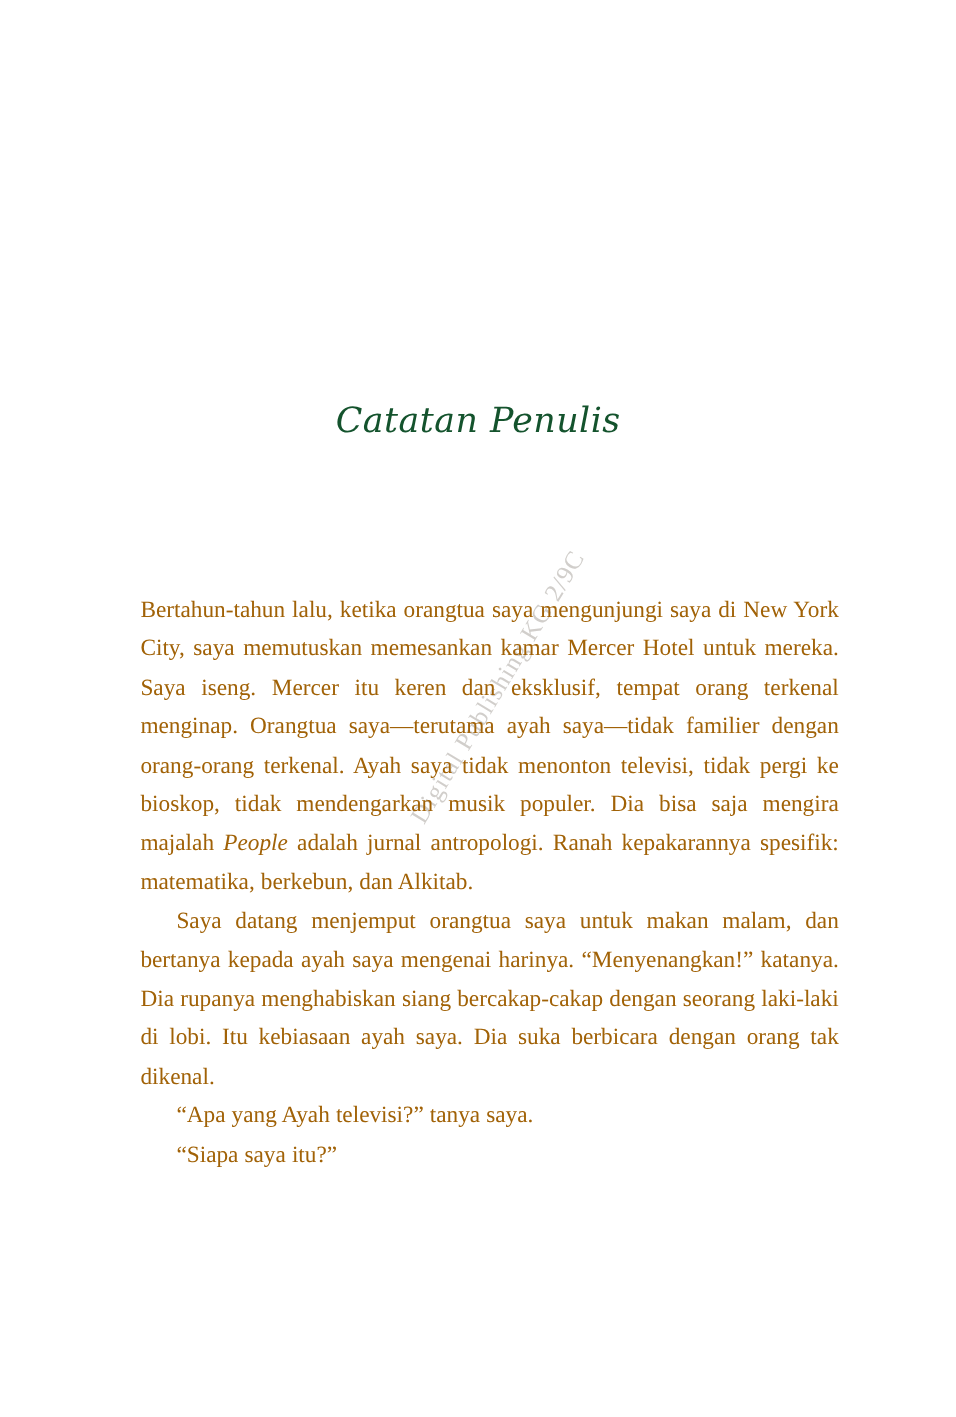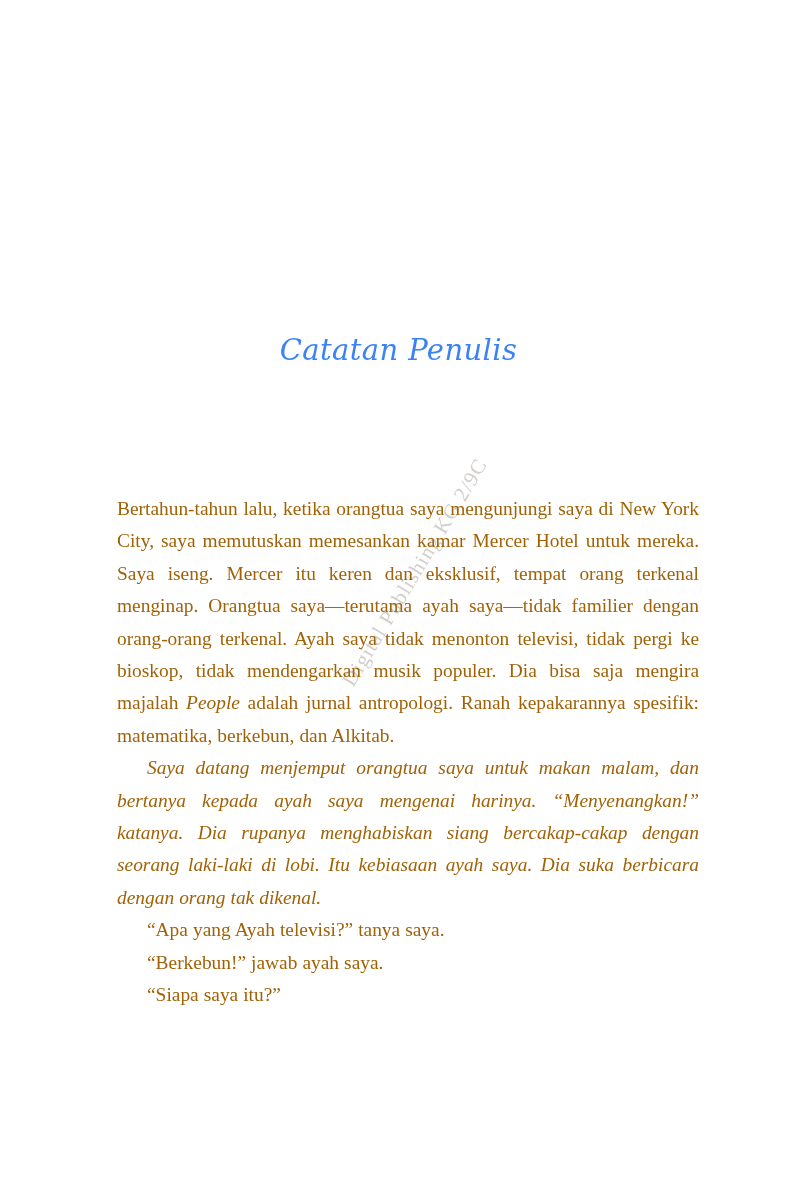--- a/index.html
+++ b/index.html
@@ -56,21 +56,21 @@
     z-index: 3;
   }
   .chapter-title {
     display: inline-block;
     font-family: "DejaVu Serif", "Liberation Serif", serif;
     font-style: italic;
     font-weight: 400;
     font-size: 29px;
     line-height: 1.15;
     letter-spacing: 0.4px;
-    color: #3b82f6;
+    color: #14532d;
   }
 
   
   .text-column {
     position: absolute;
     left: 117px;
     top: 493px;
     width: 582px;
     z-index: 3;
   }
@@ -81,21 +81,20 @@
     line-height: 32.4px;
     color: #a16207;
     text-align: justify;
     text-justify: inter-word;
     -webkit-hyphens: none;
     hyphens: none;
     word-spacing: 0.2px;
   }
   p.body-par.indent {
     text-indent: 30px;
-    font-style: italic;
   }
   p.body-par.flush {
     text-indent: 0;
   }
   
   p.body-par.dialogue {
     text-align: left;
     text-indent: 30px;
   }
   .italic-title {
@@ -116,19 +115,18 @@
   </div>
 
   <div class="text-column">
 
     <p class="body-par flush"><span>Bertahun-tahun lalu, ketika orangtua saya mengunjungi saya di New York City, saya memutuskan memesankan kamar Mercer Hotel untuk mereka. Saya iseng. Mercer itu keren dan eksklusif, tempat orang terkenal menginap. Orangtua saya—terutama ayah saya—tidak familier dengan orang-orang terkenal. Ayah saya tidak menonton televisi, tidak pergi ke bioskop, tidak mendengarkan musik populer. Dia bisa saja mengira majalah </span><span class="italic-title">People</span><span> adalah jurnal antropologi. Ranah kepakarannya spesifik: matematika, berkebun, dan Alkitab.</span></p>
 
     <p class="body-par indent">Saya datang menjemput orangtua saya untuk makan malam, dan bertanya kepada ayah saya mengenai harinya. “Menyenangkan!” katanya. Dia rupanya menghabiskan siang bercakap-cakap dengan seorang laki-laki di lobi. Itu kebiasaan ayah saya. Dia suka berbicara dengan orang tak dikenal.</p>
 
     <p class="body-par dialogue">“Apa yang Ayah televisi?” tanya saya.</p>
 
-    <p class="body-par dialogue">“Berkebun!” jawab ayah saya.</p>
 
     <p class="body-par dialogue">“Siapa saya itu?”</p>
 
   </div>
 
 </div>
 
 </body></html>

